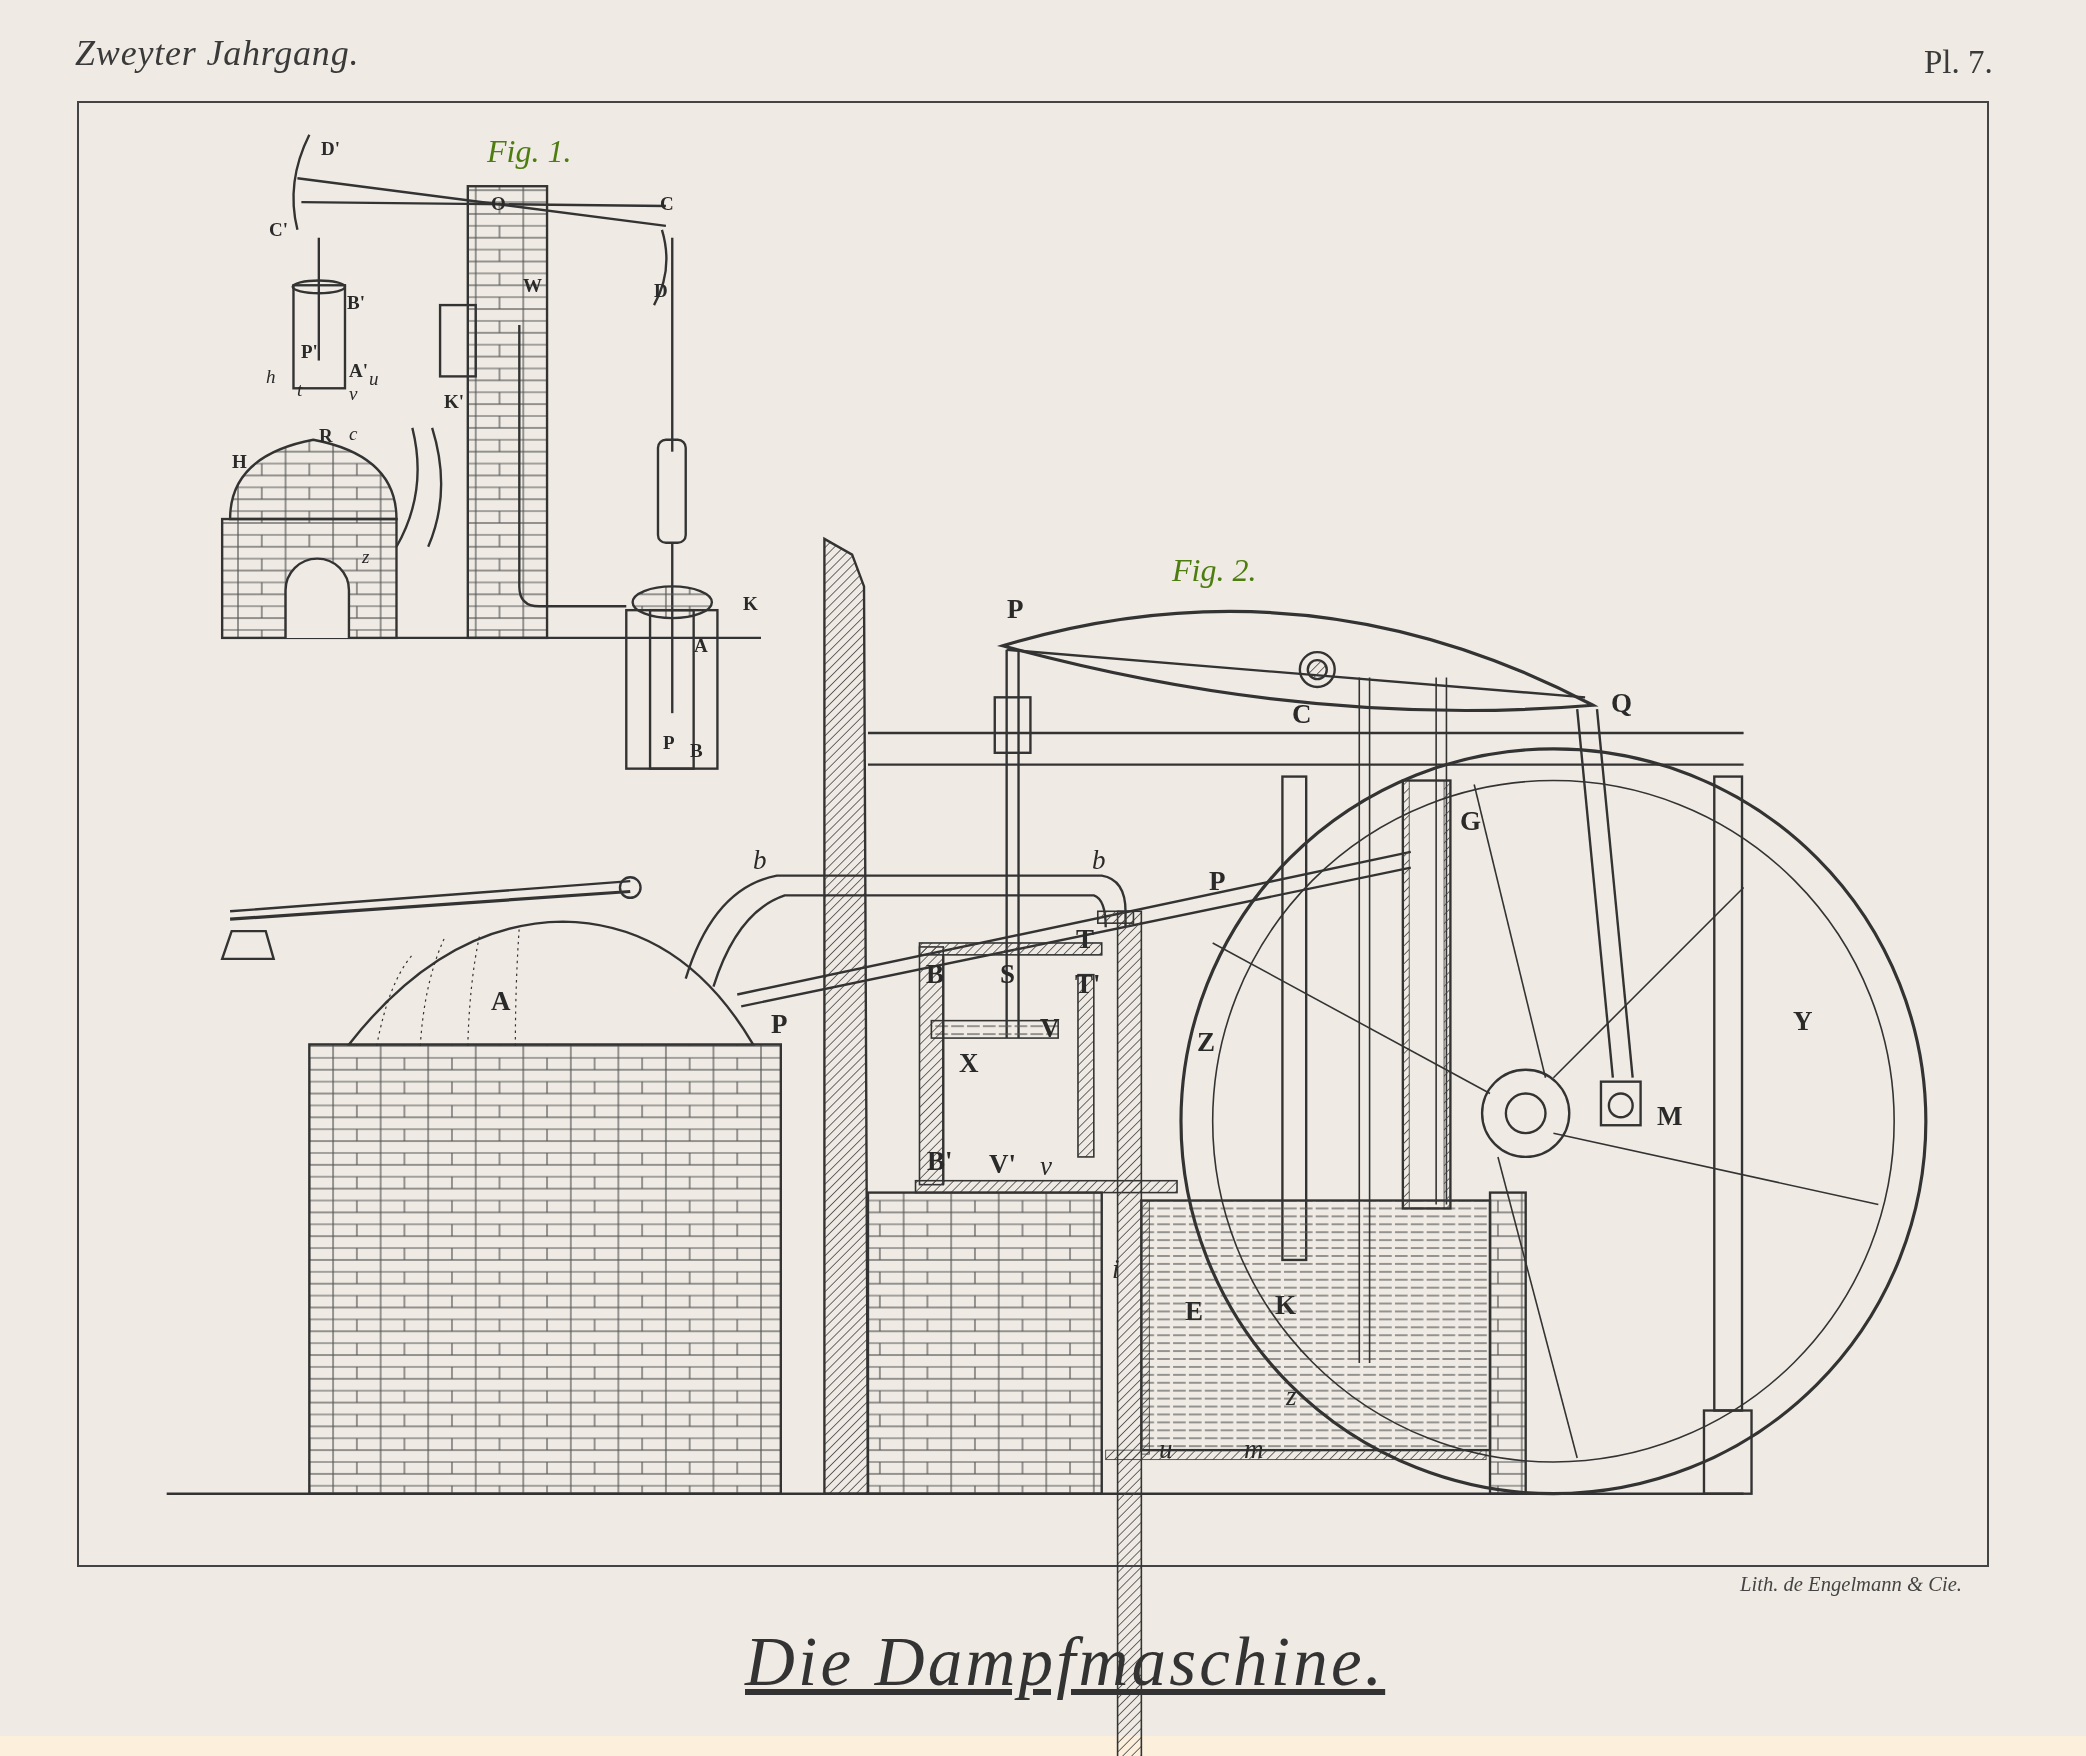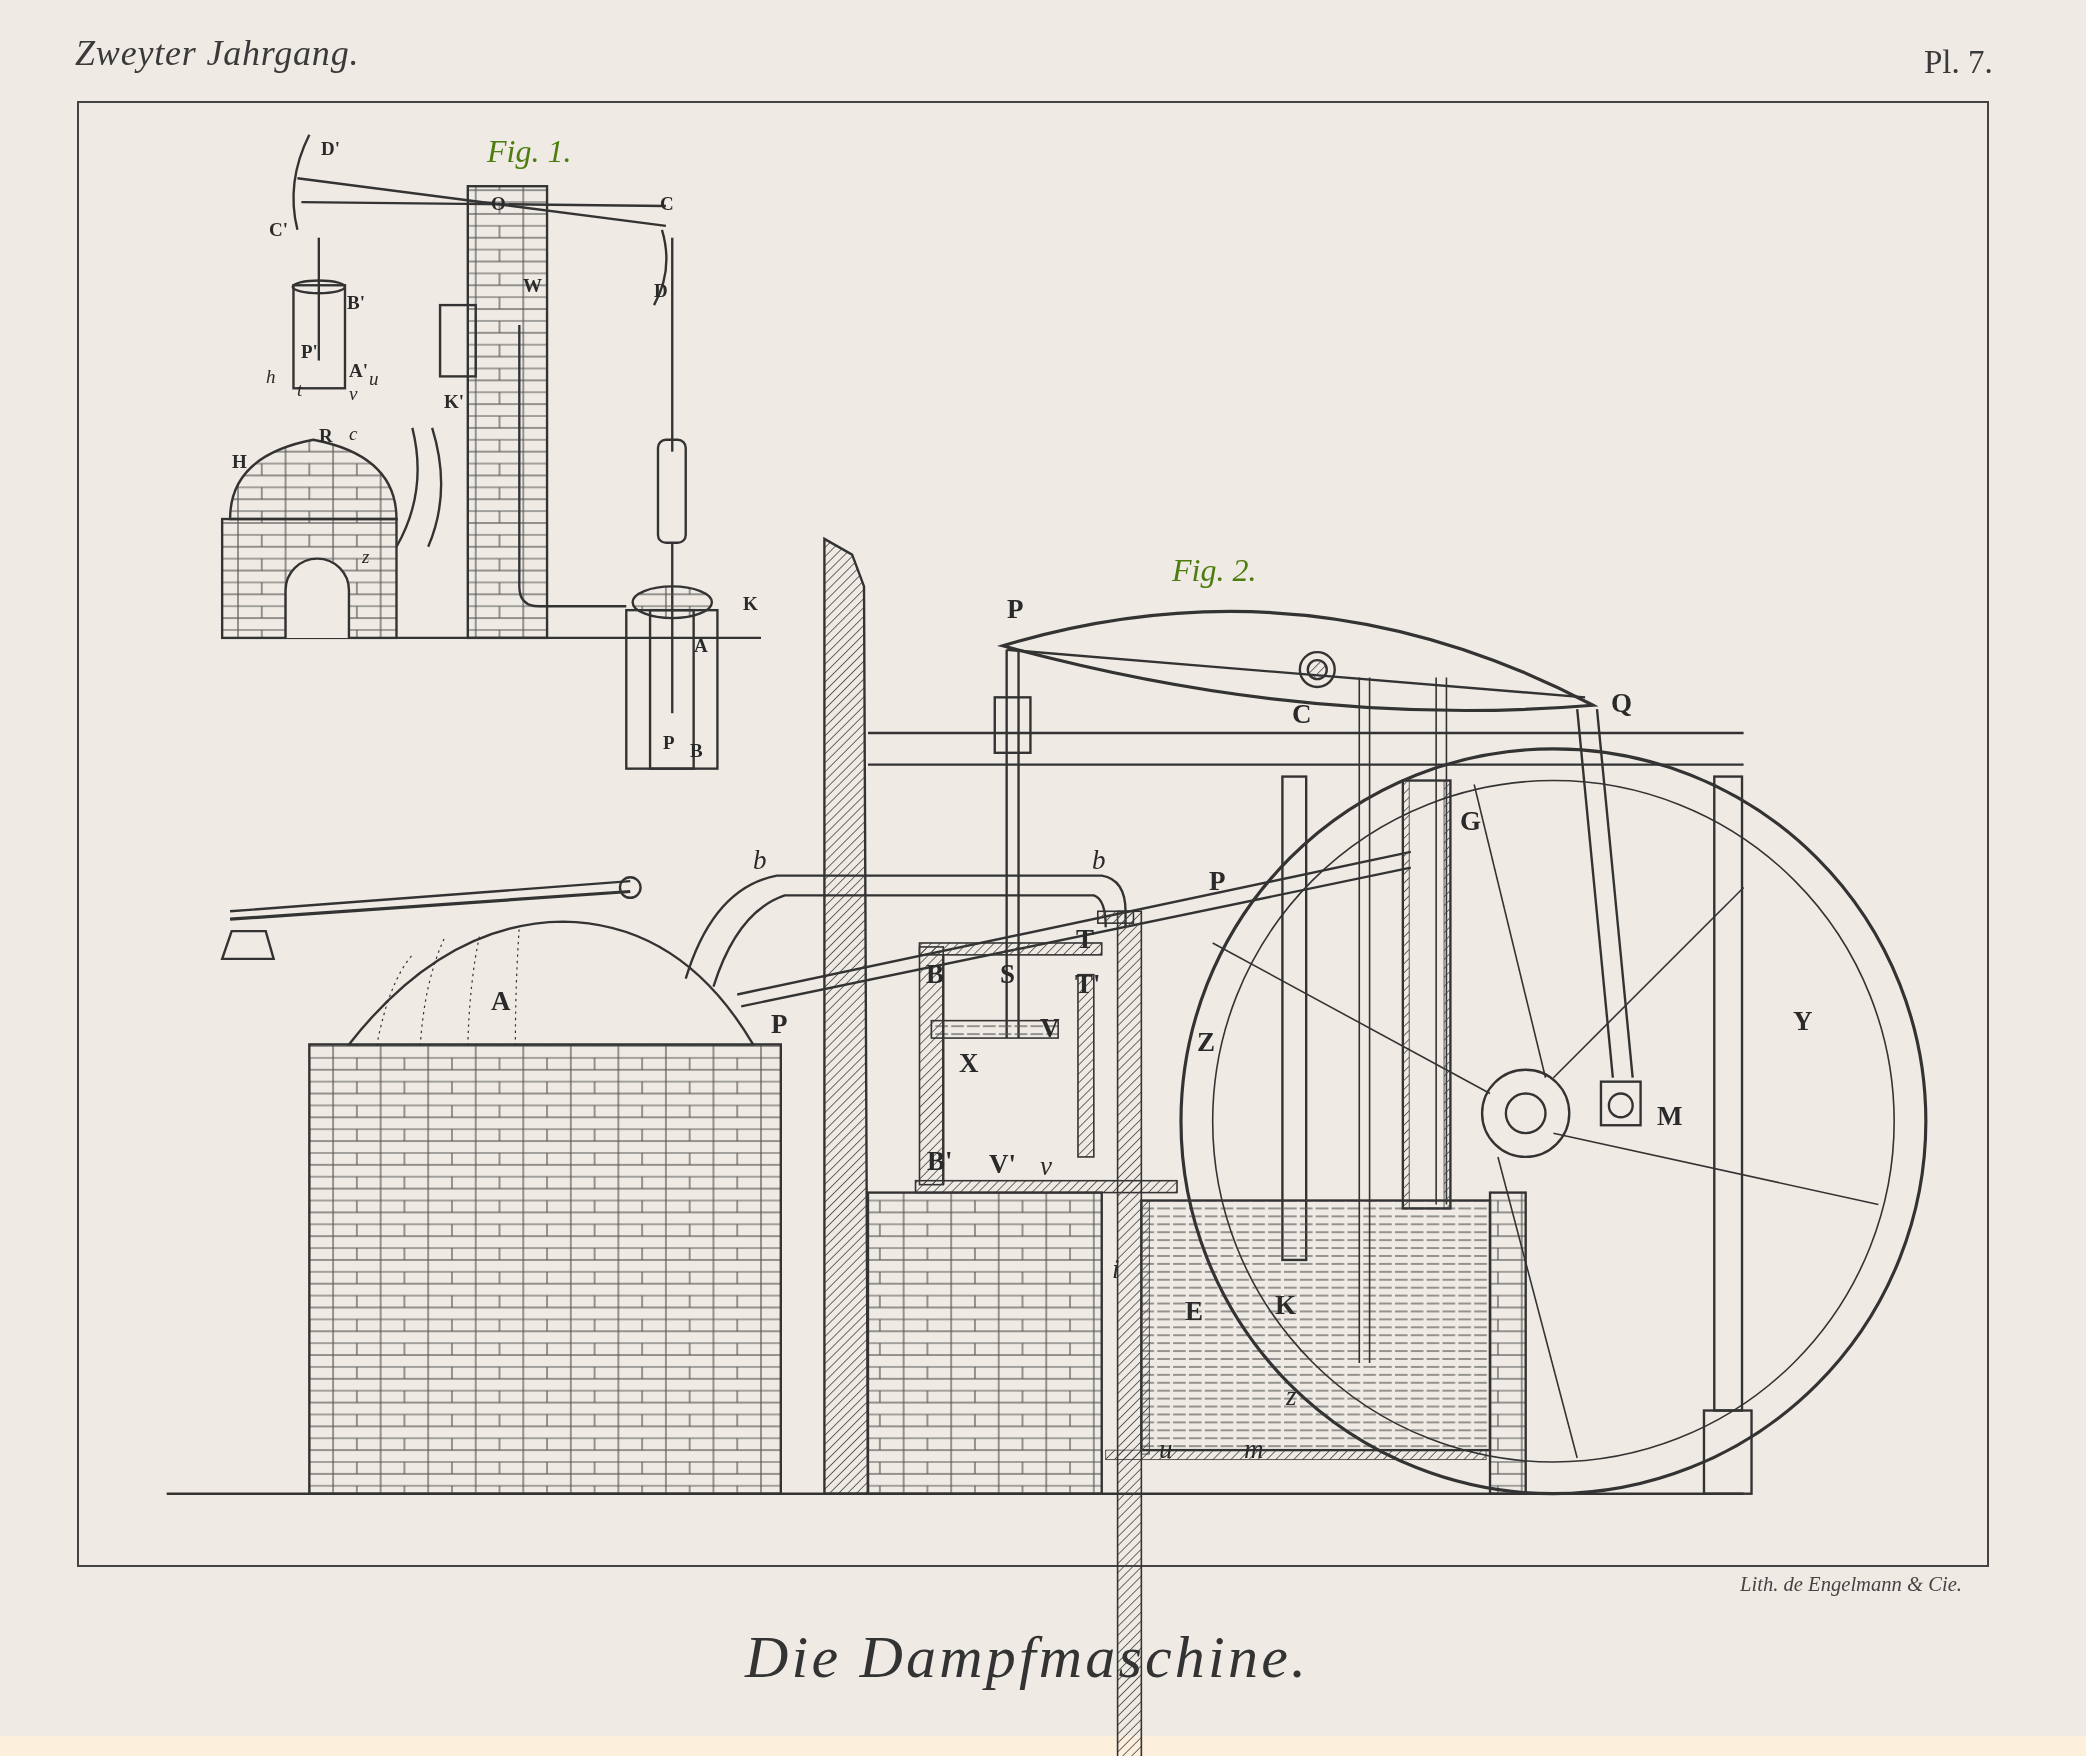--- a/index.html
+++ b/index.html
@@ -2,21 +2,21 @@
 <html style="font-size:12.7px"><head>
 <meta charset="utf-8">
 <style>
   html,body{margin:0;padding:0;}
   body{width:2087px;height:1756px;background:#fcefdc;position:relative;overflow:hidden;font-family:"Liberation Serif","DejaVu Serif",serif;}
   .paper{position:absolute;left:0;top:0;width:2087px;height:1736px;background:#efebe4;}
   .hdr-left{position:absolute;left:75px;top:32px;font-style:italic;font-size:36px;color:#3a3a3a;letter-spacing:0.8px;}
   .hdr-right{position:absolute;left:1924px;top:44px;font-size:33px;color:#3a3a3a;}
   .frame{position:absolute;left:77px;top:101px;width:1912px;height:1466px;border:2.4px solid #444;box-sizing:border-box;}
   .litho{position:absolute;left:1740px;top:1573px;font-style:italic;font-size:20.6px;color:#444;}
-  .title{position:absolute;left:745px;top:1623px;font-style:italic;font-size:60px;color:#333;letter-spacing:3.2px;}
+  .title{position:absolute;left:745px;top:1623px;font-style:italic;font-size:69px;color:#333;letter-spacing:3.2px;text-decoration:underline;}
   .title:before{content:"";}
   svg.art{position:absolute;left:0;top:0;}
   .lbl{position:absolute;font-family:"Liberation Serif",serif;font-weight:bold;font-size:27px;color:#2a2a2a;line-height:1;}
   .lbl.sm{font-size:19px;}
   .lbl.it{font-style:italic;font-weight:normal;}
   .fig{position:absolute;font-style:italic;font-size:32px;color:#4d7c0f;}
 </style>
 </head>
 <body>
 

